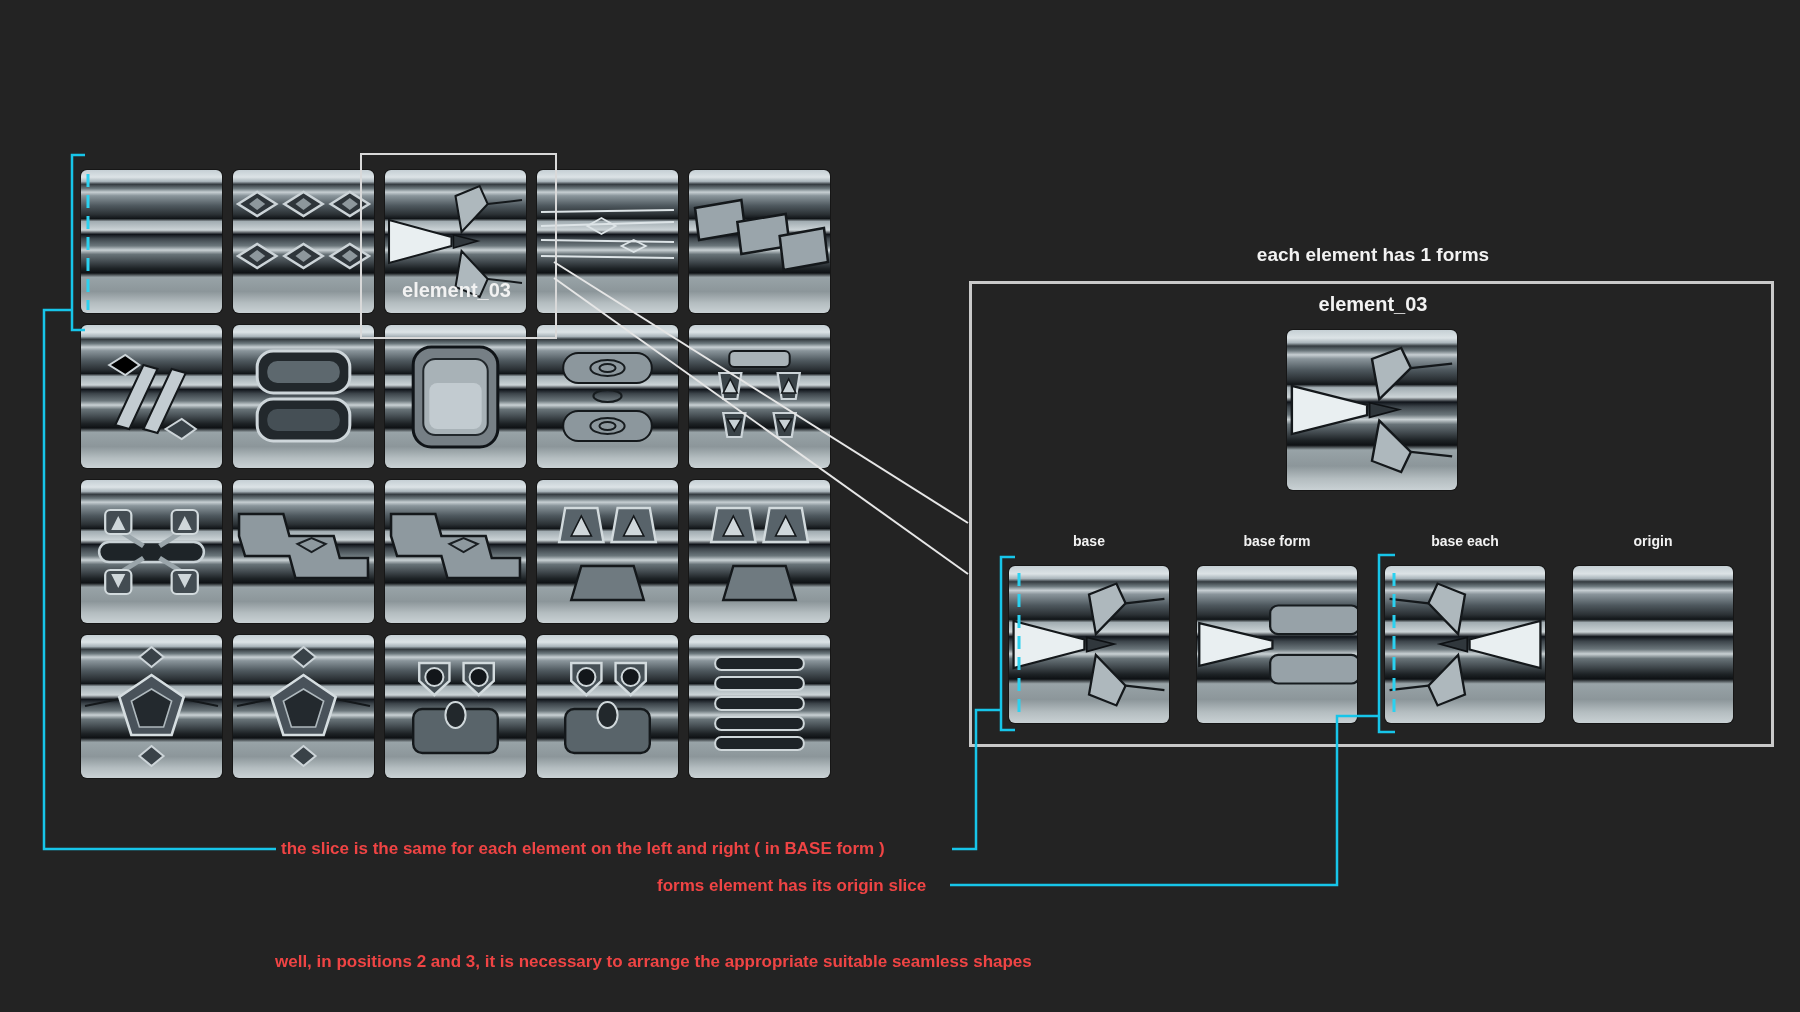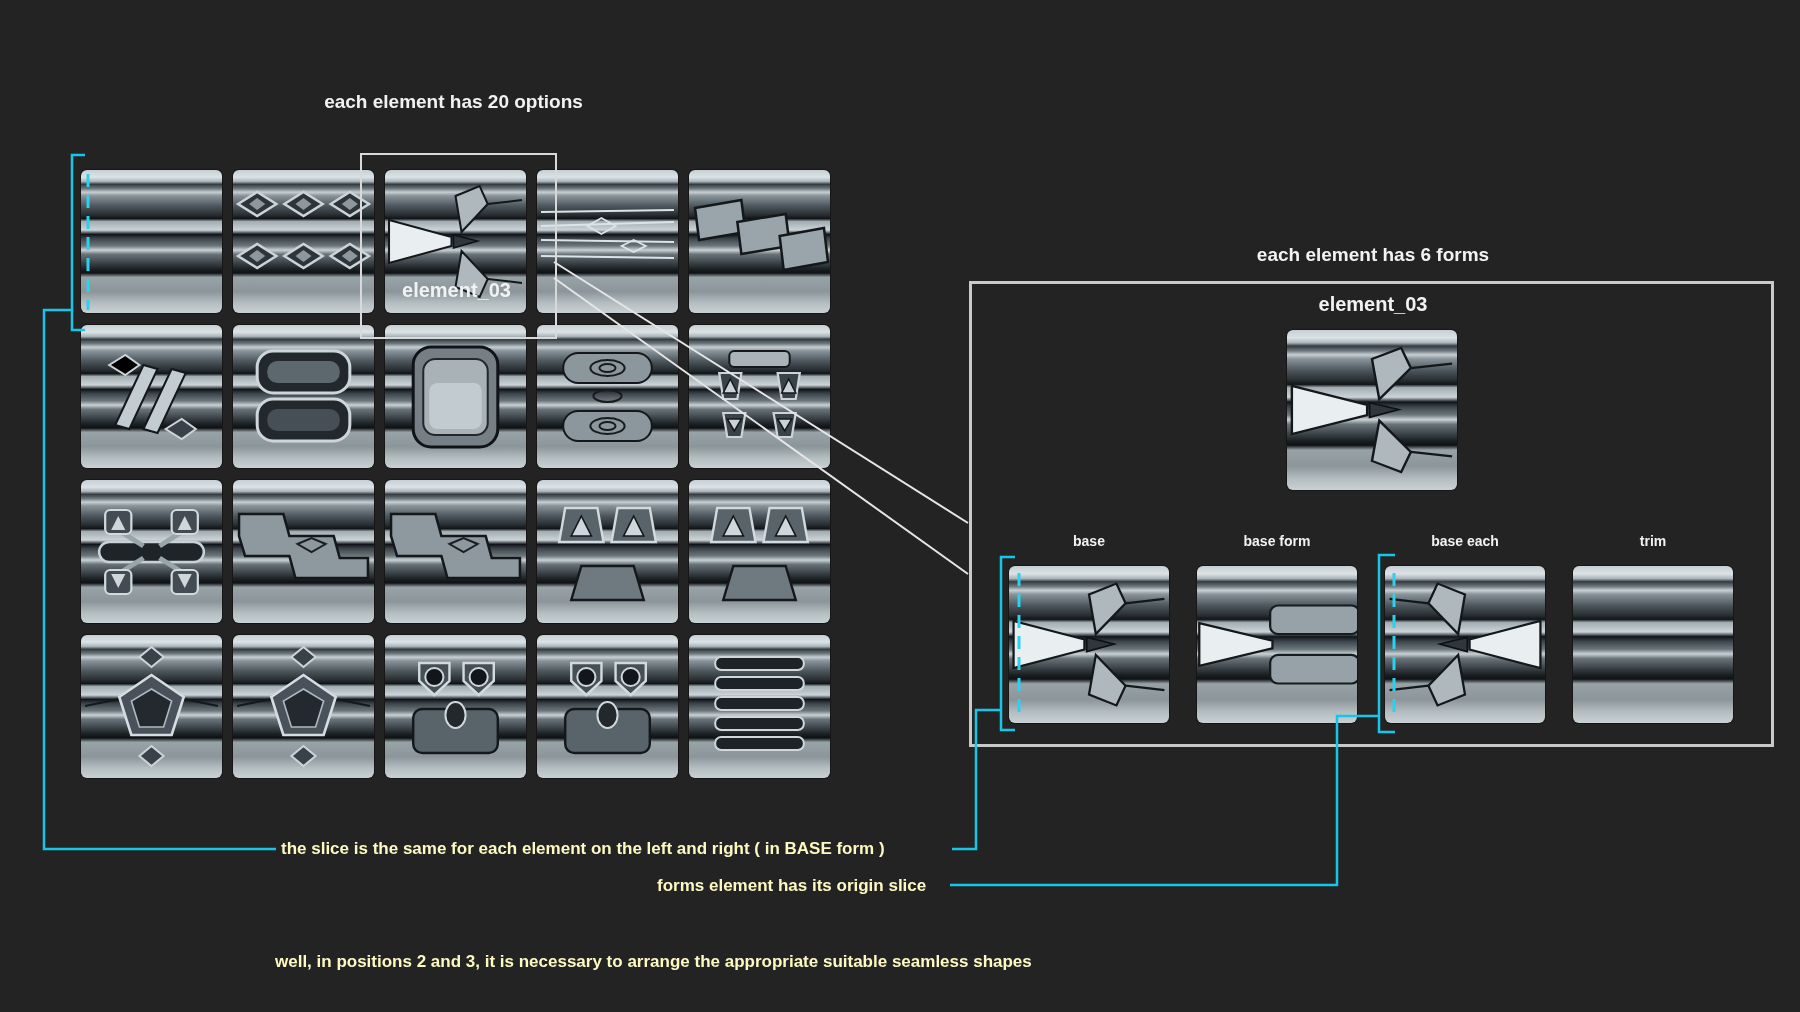--- a/index.html
+++ b/index.html
@@ -40,36 +40,35 @@
   }
 
   .wlabel{
     position:absolute;
     color:#f2f2f2;
     font-weight:bold;
     text-align:center;
   }
   .cyantext{
     position:absolute;
-    color:#fef9c3;
+    color:#ef4444;
     font-weight:bold;
     font-size:17px;
     white-space:nowrap;
   }
   #overlay{position:absolute;left:0;top:0;z-index:8;pointer-events:none;}
   .t19{font-size:19px;}
   .t20{font-size:20px;}
   .t17{font-size:14px;}
 </style>
 </head>
 <body>
 
 <div id="stage">
 
-  <div class="wlabel t19" style="left:281px;top:91px;width:345px;">each element has 20 options</div>
 
   <div id="grid">
       <div class="tile" style="left: 81px; top: 170px; width: 141px; height: 143px;">
         <svg class="orn" viewBox="0 0 140 143" preserveAspectRatio="none"></svg>
       </div>
       <div class="tile" style="left: 233px; top: 170px; width: 141px; height: 143px;">
         <svg class="orn" viewBox="0 0 140 143" preserveAspectRatio="none">
   <g fill="#2e353a" stroke="#ccd4d8" stroke-width="2.5">
     <polygon points="5,34 24,22 43,34 24,46"></polygon>
             <polygon points="51,34 70,22 89,34 70,46"></polygon>
@@ -293,37 +292,37 @@
     <rect x="26" y="102" width="88" height="13" rx="6"></rect>
   </g>
         </svg>
       </div>
     </div>
 
   <div class="whitebox" style="left:360px;top:153px;width:193px;height:182px;z-index:6;"></div>
   <div class="wlabel t20" style="left:360px;top:279px;width:193px;z-index:7;">element_03</div>
 
   <div class="bigbox" style="left:969px;top:281px;width:799px;height:460px;"></div>
-  <div class="wlabel t19" style="left:1173px;top:244px;width:400px;">each element has 6 forms</div>
+  <div class="wlabel t19" style="left:1173px;top:244px;width:400px;">each element has 1 forms</div>
   <div class="wlabel t20" style="left:1173px;top:293px;width:400px;">element_03</div>
   <div class="tile" id="el03-tile" style="left:1287px;top:330px;width:170px;height:160px;">
       <svg class="orn" viewBox="0 0 140 143" preserveAspectRatio="none">
   <polygon points="4,50 66,67 66,76 4,93" fill="#e9eff1" stroke="#14181b" stroke-width="2"></polygon>
   <polygon points="70,26 94,16 102,34 76,62" fill="#aeb8bd" stroke="#14181b" stroke-width="2"></polygon>
   <polygon points="76,81 102,109 94,127 70,117" fill="#aeb8bd" stroke="#14181b" stroke-width="2"></polygon>
   <polygon points="68,65 92,71 68,78" fill="#30373c" stroke="#0e1114" stroke-width="1.5"></polygon>
   <polyline points="102,34 136,30" stroke="#14181b" stroke-width="2" fill="none"></polyline>
   <polyline points="102,109 136,113" stroke="#14181b" stroke-width="2" fill="none"></polyline>
       </svg>
     </div>
 
   <div class="wlabel t17" style="left:1009px;top:533px;width:160px;">base</div>
   <div class="wlabel t17" style="left:1197px;top:533px;width:160px;">base form</div>
   <div class="wlabel t17" style="left:1385px;top:533px;width:160px;">base each</div>
-  <div class="wlabel t17" style="left:1573px;top:533px;width:160px;">trim</div>
+  <div class="wlabel t17" style="left:1573px;top:533px;width:160px;">origin</div>
 
   <div class="tile form-slot" style="left:1009px;top:566px;width:160px;height:157px;">
       <svg class="orn" viewBox="0 0 140 143" preserveAspectRatio="none">
   <polygon points="4,50 66,67 66,76 4,93" fill="#e9eff1" stroke="#14181b" stroke-width="2"></polygon>
   <polygon points="70,26 94,16 102,34 76,62" fill="#aeb8bd" stroke="#14181b" stroke-width="2"></polygon>
   <polygon points="76,81 102,109 94,127 70,117" fill="#aeb8bd" stroke="#14181b" stroke-width="2"></polygon>
   <polygon points="68,65 92,71 68,78" fill="#30373c" stroke="#0e1114" stroke-width="1.5"></polygon>
   <polyline points="102,34 136,30" stroke="#14181b" stroke-width="2" fill="none"></polyline>
   <polyline points="102,109 136,113" stroke="#14181b" stroke-width="2" fill="none"></polyline>
       </svg>

